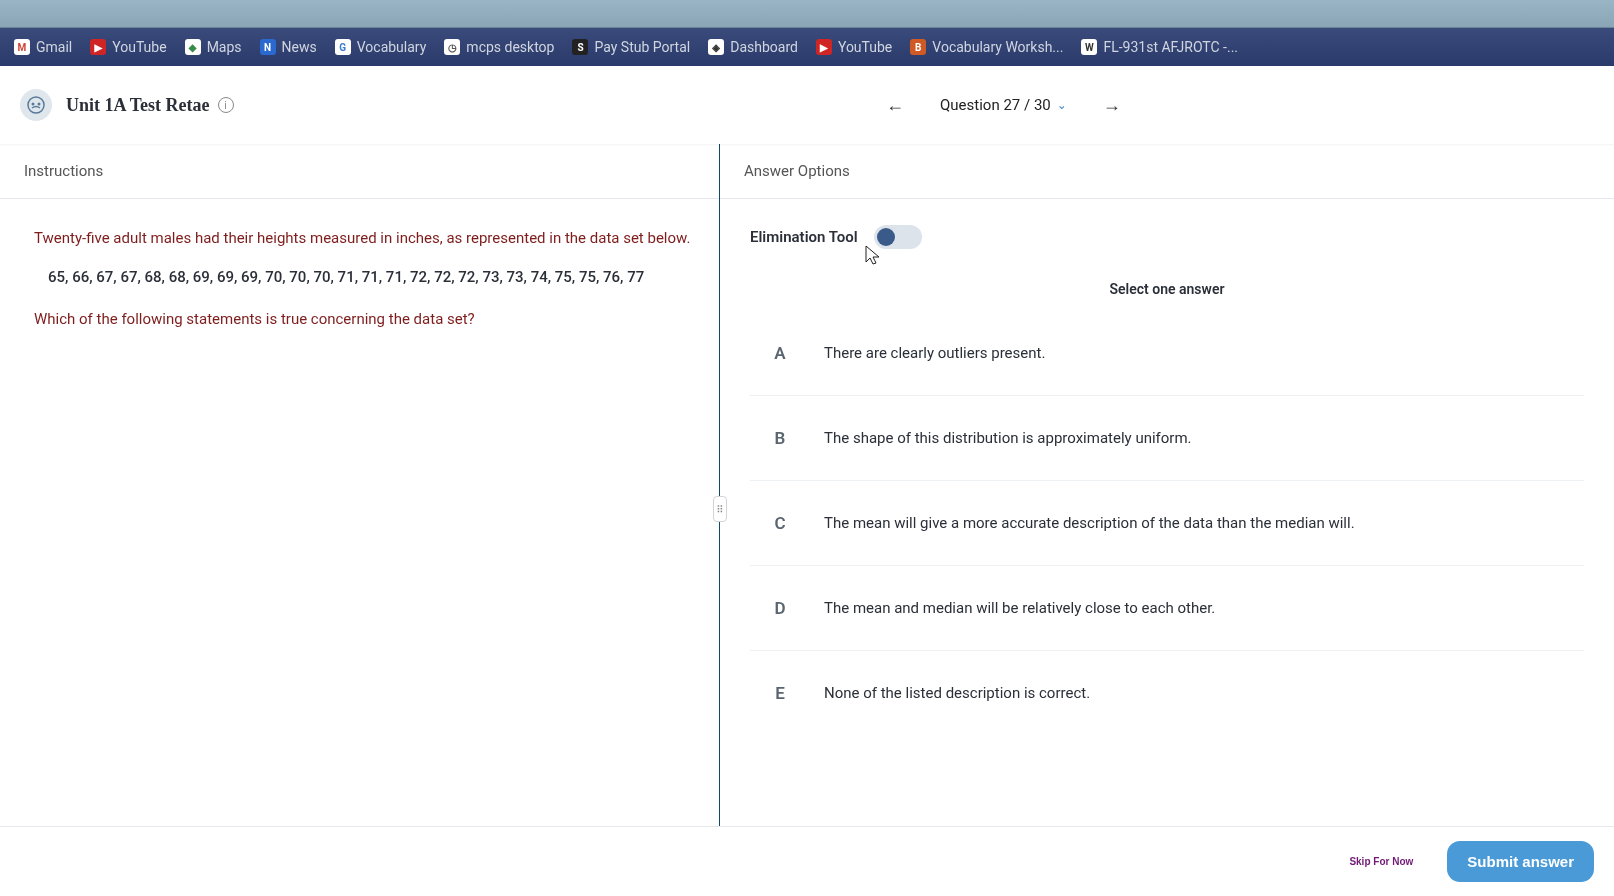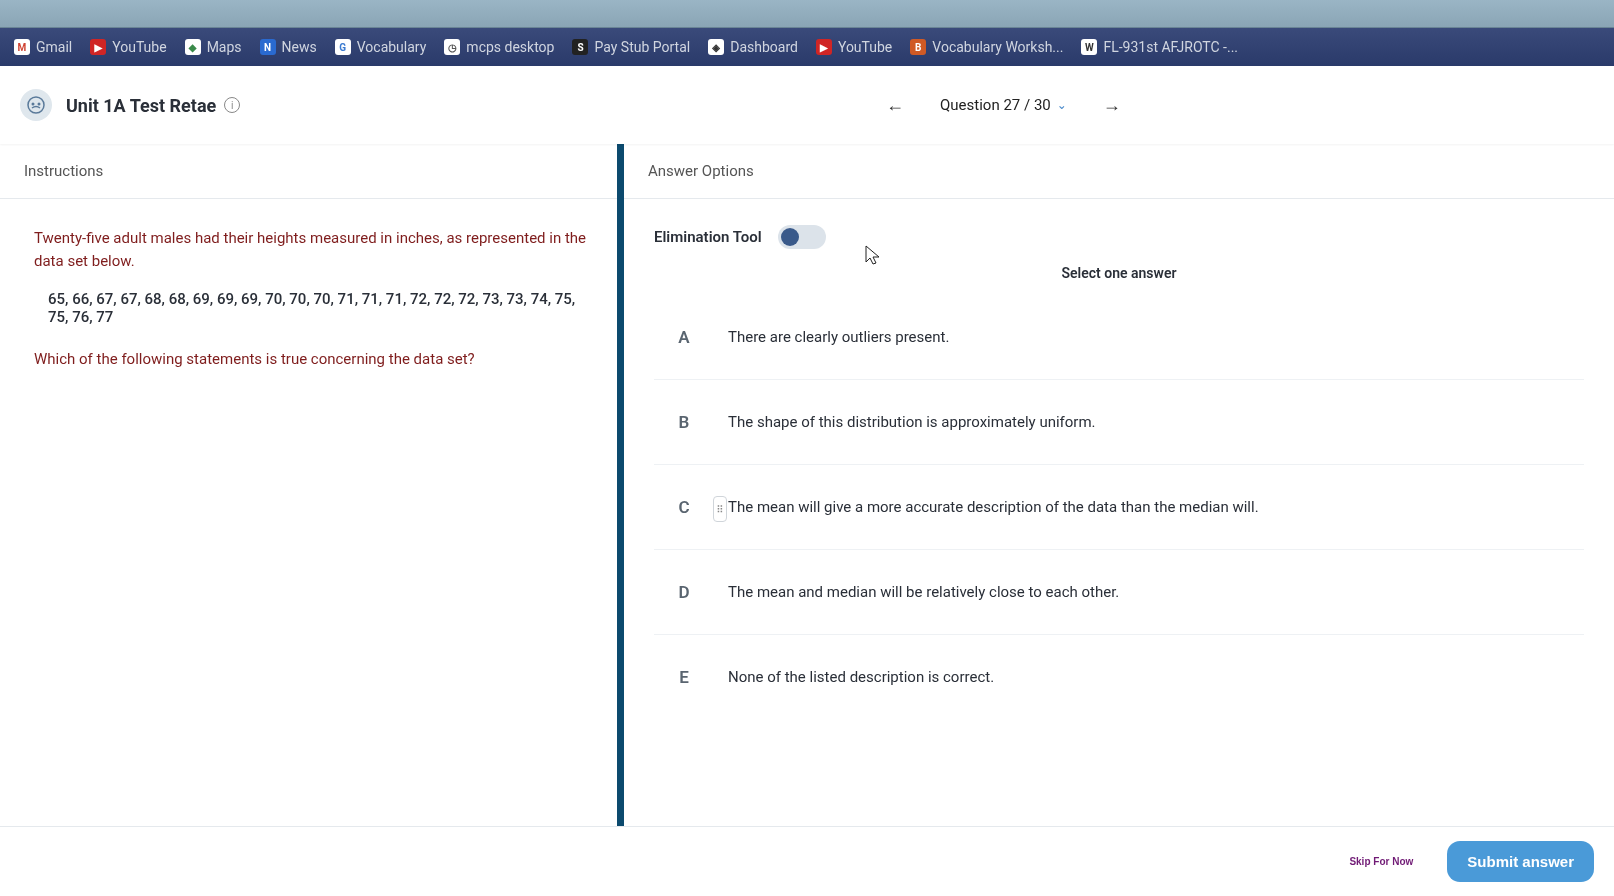--- a/index.html
+++ b/index.html
@@ -63,20 +63,21 @@
     background: #dfe7ed;
     display: flex;
     align-items: center;
     justify-content: center;
     margin-right: 14px;
   }
   .title {
     font-size: 18px;
     font-weight: 700;
     color: #2a2f38;
+    font-family: Liberation Serif, serif;
   }
   .info-icon {
     margin-left: 8px;
     width: 16px;
     height: 16px;
     border: 1.5px solid #888;
     border-radius: 50%;
     display: inline-flex;
     align-items: center;
     justify-content: center;
@@ -105,22 +106,22 @@
     gap: 6px;
   }
   .chevron-down { color: #4a8acb; font-size: 12px; }
   .main-panel {
     display: flex;
     height: calc(100% - 78px - 70px);
     background: #fff;
     margin-top: 0;
   }
   .left-pane {
-    width: 624px;
-    border-right: 7px solid #0c4a6e;
+    width: 720px;
+    border-right: 1px solid #0c4a6e;
   }
   .right-pane {
     flex: 1;
   }
   .pane-header {
     padding: 18px 24px;
     border-bottom: 1px solid #e5e9ed;
     font-size: 15px;
     color: #555;
   }
@@ -139,21 +140,21 @@
     margin: 0 0 22px 14px;
     font-weight: 500;
   }
   .answer-body {
     padding: 26px 30px;
   }
   .elim-row {
     display: flex;
     align-items: center;
     gap: 16px;
-    margin-bottom: 16px;
+    margin-bottom: 32px;
   }
   .elim-label {
     font-size: 15px;
     font-weight: 600;
     color: #2a2f38;
   }
   .toggle {
     width: 48px;
     height: 24px;
     border-radius: 12px;

